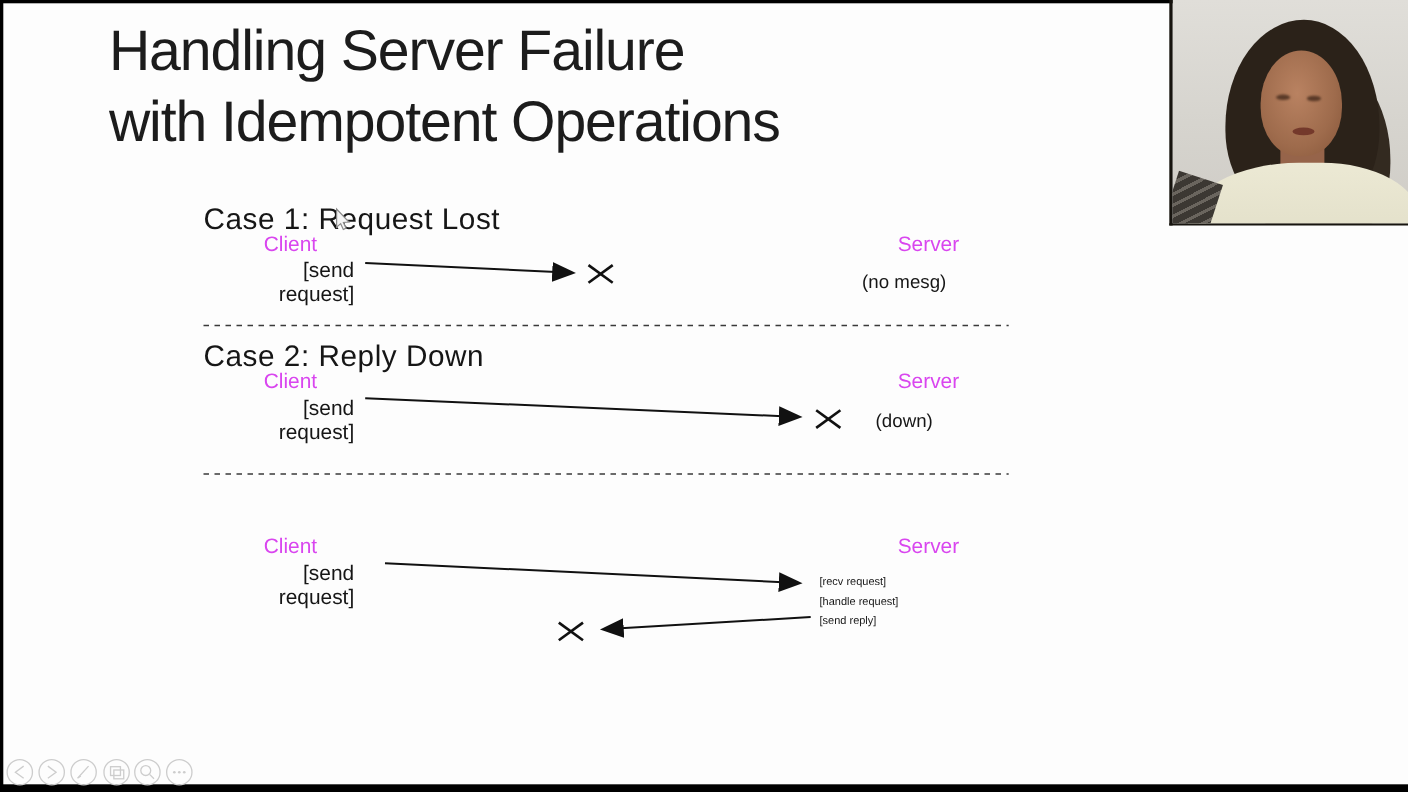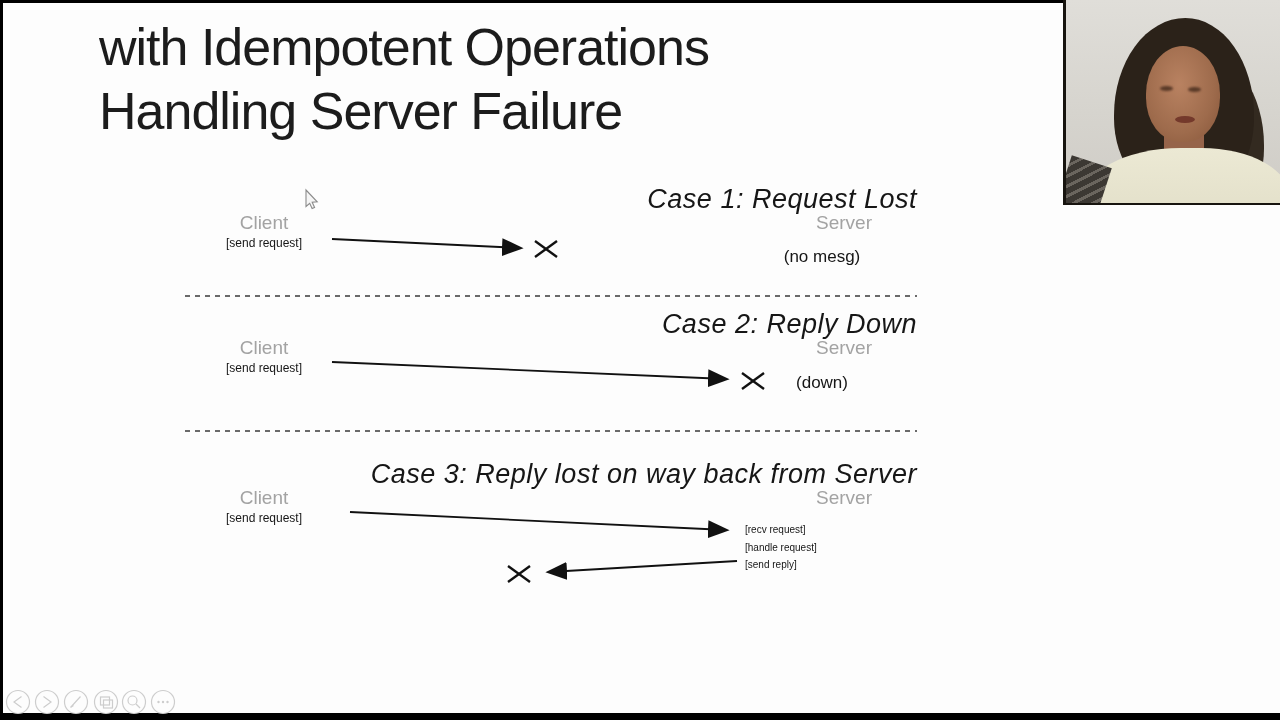--- a/index.html
+++ b/index.html
@@ -13,27 +13,27 @@
   }
   
   .title{
     position:absolute;left:96px;top:12px;
     font-size:52px;line-height:64px;letter-spacing:-1px;
     font-weight:300;color:#1c1c1c;
     font-family:"Liberation Sans",sans-serif;
   }
   
   .case-heading{
-    position:absolute;left:185px;width:732px;text-align:right;
-    font-size:27px;color:#161616;letter-spacing:0.5px;font-style:italic;
+    position:absolute;left:185px;width:732px;text-align:left;
+    font-size:27px;color:#161616;letter-spacing:0.5px;
   }
   .col-client{position:absolute;left:206px;width:116px;text-align:center;}
   .col-server{position:absolute;left:772px;width:100px;text-align:right;}
-  .actor{font-size:19px;color:#a3a3a3;}
-  .action{font-size:12px;color:#161616;margin-top:2px;}
+  .actor{font-size:19px;color:#d946ef;}
+  .action{font-size:19px;color:#161616;margin-top:2px;text-align:right;}
   .note{position:absolute;left:772px;width:100px;text-align:center;font-size:17px;color:#161616;}
   .steps{position:absolute;left:745px;top:521px;font-size:10px;line-height:17.5px;color:#161616;text-align:left;}
   
   .webcam{
     position:absolute;left:1063px;top:0;width:217px;height:203px;
     background:linear-gradient(180deg,#e0ded9 0%,#d6d4ce 55%,#cfccc6 100%);
     border-left:3px solid #17140f;border-bottom:2px solid #17140f;
     overflow:hidden;
   }
   .wc-hair{
@@ -60,22 +60,22 @@
     transform:rotate(18deg);
   }
 </style>
 </head>
 <body>
 
 <div class="stage">
   <div class="slide">
 
     <div class="title">
+      <div>Handling Server Failure</div>
       <div>with Idempotent Operations</div>
-      <div>Handling Server Failure</div>
     </div>
   </div>
 
   <div class="case-heading" style="top:184px;">Case 1: Request Lost</div>
   <div class="col-client" style="top:212px;">
     <div class="actor">Client</div>
     <div class="action">[send request]</div>
   </div>
   <div class="col-server" style="top:212px;">
     <div class="actor">Server</div>
@@ -85,21 +85,20 @@
   <div class="case-heading" style="top:309px;">Case 2: Reply Down</div>
   <div class="col-client" style="top:337px;">
     <div class="actor">Client</div>
     <div class="action">[send request]</div>
   </div>
   <div class="col-server" style="top:337px;">
     <div class="actor">Server</div>
   </div>
   <div class="note" style="top:373px;">(down)</div>
 
-  <div class="case-heading" style="top:459px;">Case 3: Reply lost on way back from Server</div>
   <div class="col-client" style="top:487px;">
     <div class="actor">Client</div>
     <div class="action">[send request]</div>
   </div>
   <div class="col-server" style="top:487px;">
     <div class="actor">Server</div>
   </div>
   <div class="steps">
     <div>[recv request]</div>
     <div>[handle request]</div>

